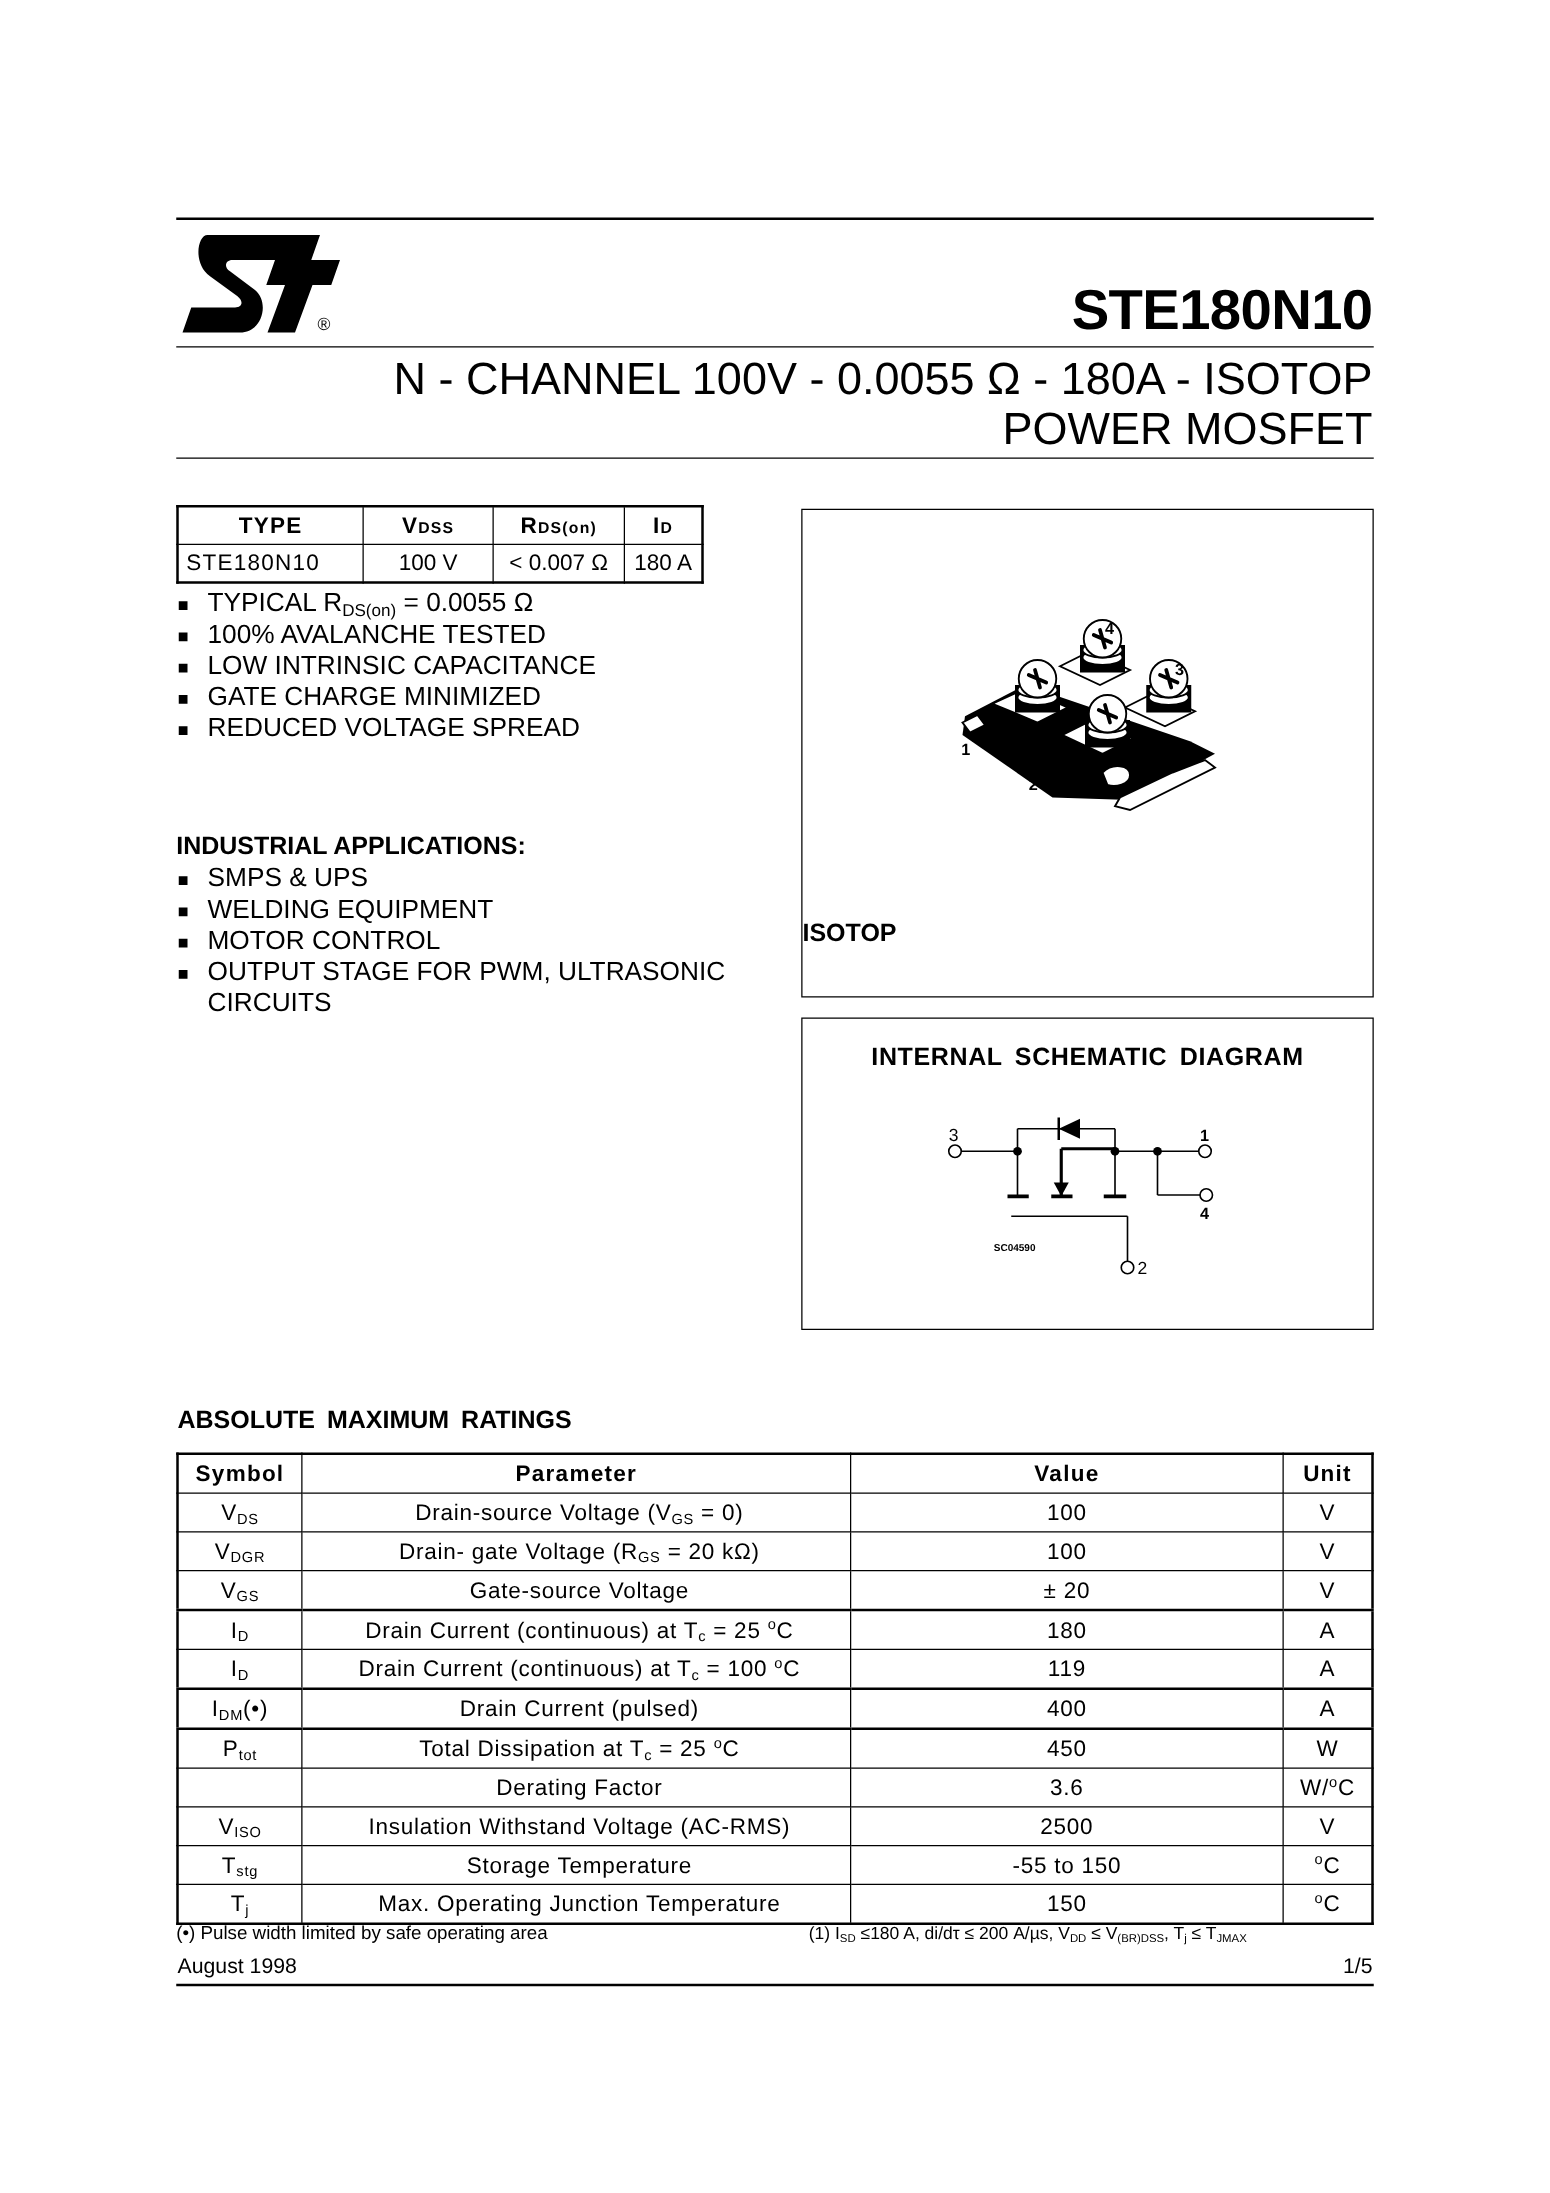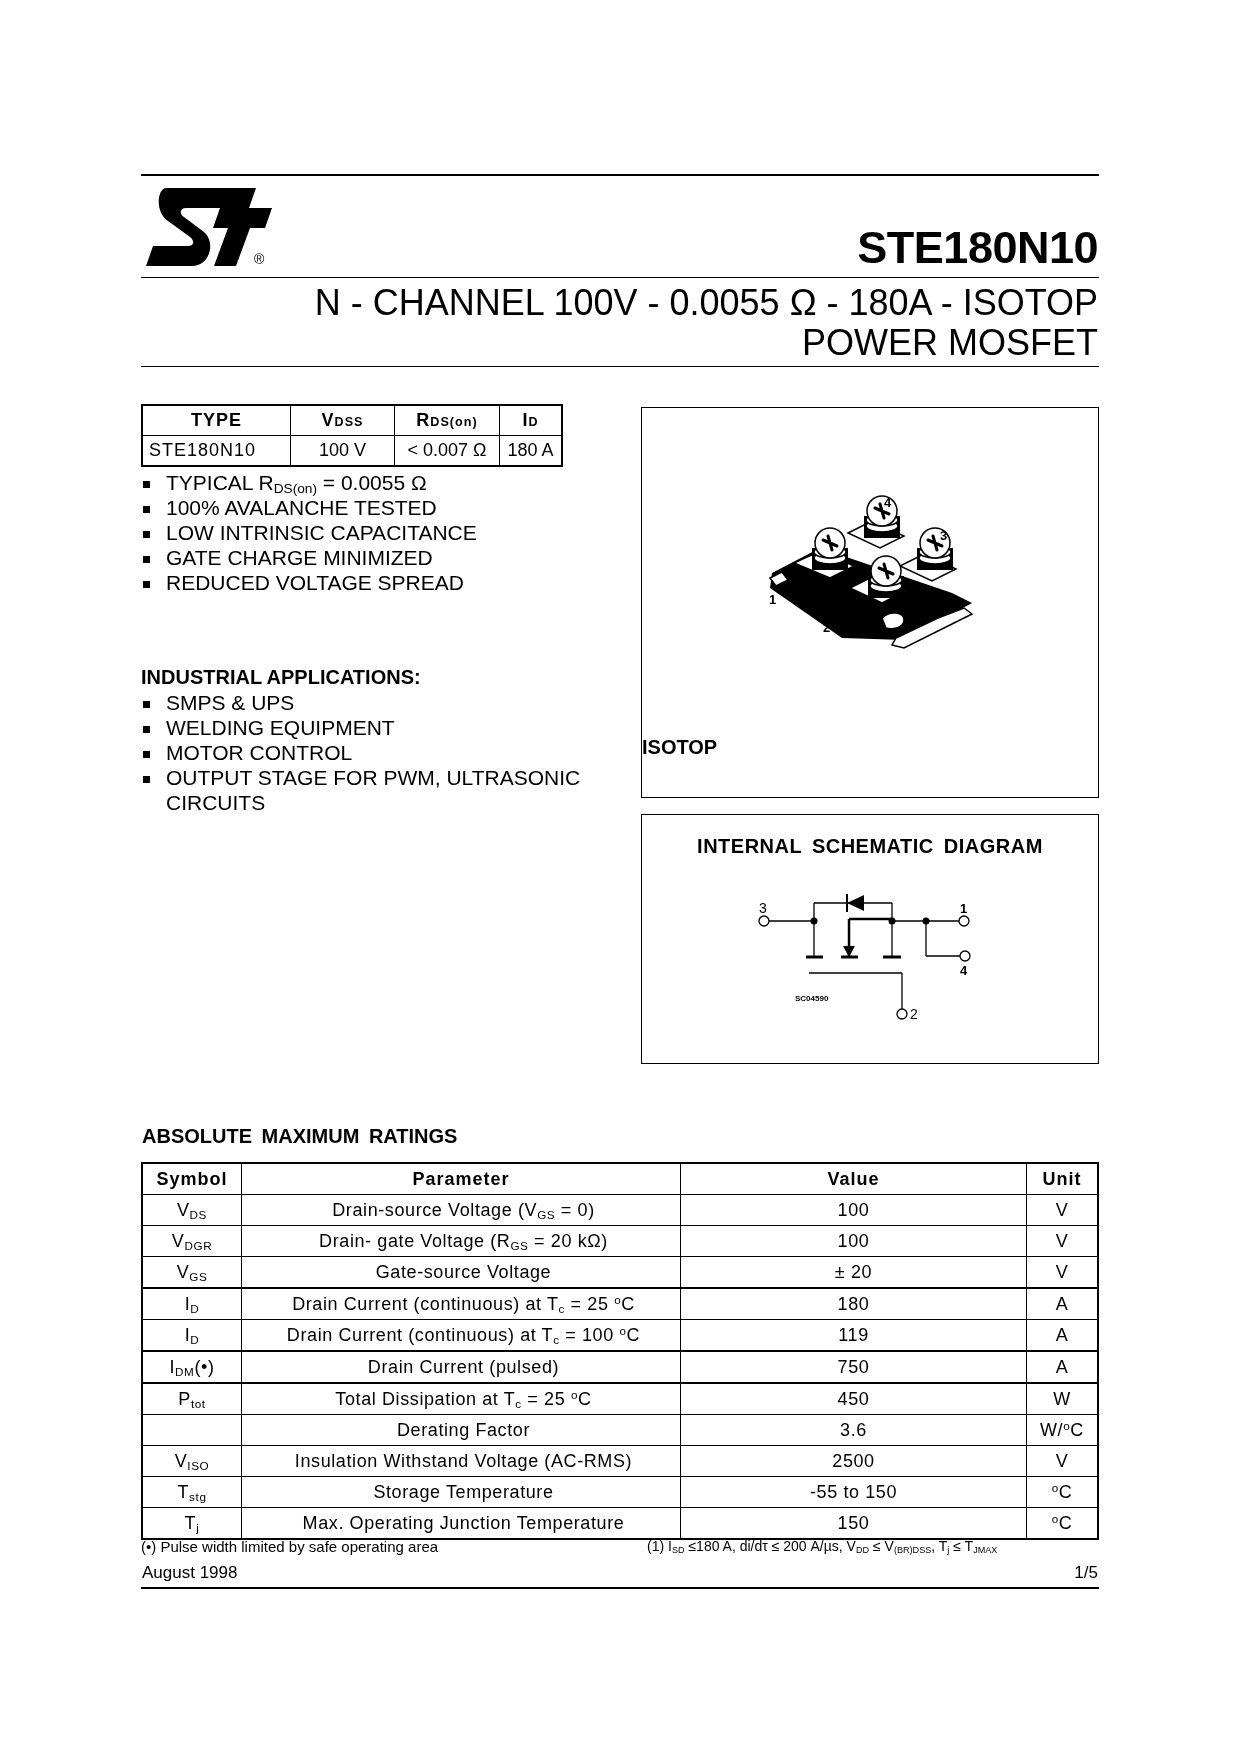--- a/index.html
+++ b/index.html
@@ -251,21 +251,21 @@
   </tr>
   <tr>
     <td class="sym"><span>I</span><span class="sub">D</span><span></span></td>
     <td class="param"><span>Drain Current (continuous) at T</span><span class="sub">c</span><span> = 100 </span><span class="sup">o</span><span>C</span></td>
     <td class="val">119</td>
     <td class="unit"><span>A</span><span class="sup"></span><span></span></td>
   </tr>
   <tr class="grp">
     <td class="sym"><span>I</span><span class="sub">DM</span><span>(•)</span></td>
     <td class="param"><span>Drain Current (pulsed)</span><span class="sub"></span><span></span><span class="sup"></span><span></span></td>
-    <td class="val">750</td>
+    <td class="val">400</td>
     <td class="unit"><span>A</span><span class="sup"></span><span></span></td>
   </tr>
   <tr class="grp">
     <td class="sym"><span>P</span><span class="sub">tot</span><span></span></td>
     <td class="param"><span>Total Dissipation at T</span><span class="sub">c</span><span> = 25 </span><span class="sup">o</span><span>C</span></td>
     <td class="val">450</td>
     <td class="unit"><span>W</span><span class="sup"></span><span></span></td>
   </tr>
   <tr>
     <td class="sym"><span></span><span class="sub"></span><span></span></td>

